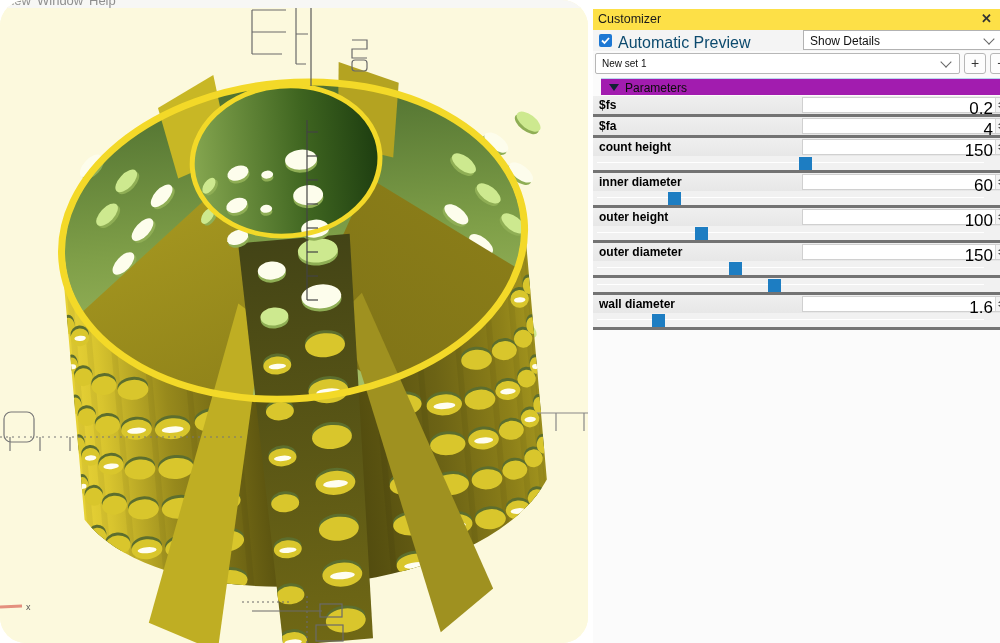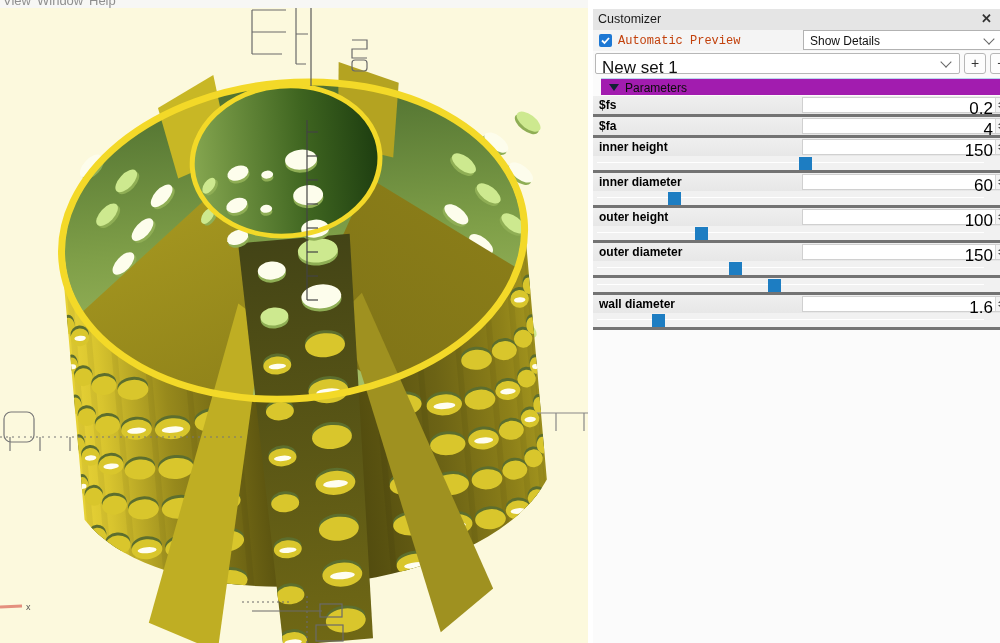--- a/index.html
+++ b/index.html
@@ -1,43 +1,43 @@
 <!DOCTYPE html>
 <html><head>
 <meta charset="utf-8">
 <style>
   html,body{margin:0;padding:0;background:#ffffff;}
   *{box-sizing:border-box;font-family:"Liberation Sans",sans-serif;}
   .app{position:relative;width:1000px;height:643px;overflow:hidden;background:#fff;}
 
   
-  .viewport{position:absolute;left:0;top:0;width:588px;height:643px;background:#fcf9dd;overflow:hidden;}
+  .viewport{position:absolute;left:0;top:0;width:588px;height:643px;background:#fcf9dd;overflow:hidden;border-radius:26px;}
   .menustrip{position:absolute;left:0;top:0;width:588px;height:8px;background:#f7f7f5;overflow:hidden;z-index:5;}
   .menustrip span{position:absolute;top:-7px;font-size:13px;color:#8f8f8f;white-space:nowrap;}
   .scene{position:absolute;left:0;top:0;}
 
   
   .divider{position:absolute;left:588px;top:0;width:5px;height:643px;background:#ffffff;}
 
   
   .panel{position:absolute;left:593px;top:0;width:407px;height:643px;background:#fbfbfb;overflow:hidden;}
   .panel-white-top{position:absolute;left:0;top:0;width:100%;height:9px;background:#ffffff;}
-  .cz-header{position:absolute;left:0;top:9px;width:100%;height:33px;background:#e5e5e5;border-bottom:1px solid #7f1d1d;}
+  .cz-header{position:absolute;left:0;top:9px;width:100%;height:33px;background:#fde047;border-bottom:1px solid #7f1d1d;}
   .cz-title{position:absolute;left:5px;top:3px;font-size:12.5px;color:#1a1a1a;}
   .cz-close{position:absolute;right:8px;top:2px;font-size:13px;color:#333;font-weight:bold;cursor:pointer;}
   .cz-row1{position:absolute;left:0;top:30px;width:100%;height:21px;background:#f4f4f4;}
   .checkbox{position:absolute;left:6px;top:4px;width:13px;height:13px;border-radius:2px;display:flex;align-items:center;justify-content:center;}
   .checkbox svg{display:block;}
-  .cb-label{position:absolute;left:25px;top:4px;font-size:12px;color:#c2410c;font-family:Liberation Mono, monospace;}
+  .cb-label{position:absolute;left:25px;top:4px;font-size:16px;color:#0c4a6e;}
   .details-combo{position:absolute;left:210px;top:0px;width:200px;height:20px;background:#fff;border:1px solid #b2b2b2;}
   .details-combo .txt{position:absolute;left:6px;top:3px;font-size:12px;color:#111;}
   .combo-chev{position:absolute;right:9px;top:4px;width:8px;height:8px;border:solid #666;border-width:0 0 1.5px 1.5px;transform:rotate(-45deg);}
   .preset-row{position:absolute;left:0;top:52px;width:100%;height:23px;background:#fafafa;}
   .preset-combo{position:absolute;left:2px;top:1px;width:365px;height:21px;background:#fff;border:1px solid #b7b7b7;border-radius:2px;}
-  .preset-combo .txt{position:absolute;left:6px;top:4px;font-size:17px;color:#111;}
+  .preset-combo .txt{position:absolute;left:6px;top:4px;font-size:10px;color:#111;}
   .sq-btn{position:absolute;top:1px;width:22px;height:21px;background:#fdfdfd;border:1px solid #b7b7b7;border-radius:3px;font-size:14px;color:#333;text-align:center;line-height:19px;cursor:pointer;}
   .btn-add{left:371px;}
   .btn-del{left:397px;}
   .params-header{position:absolute;left:8px;top:78px;width:100%;height:17px;background:#a21caf;border-top:1px solid #b8d4ee;}
   .ph-tri{position:absolute;left:8px;top:5px;width:0;height:0;border-left:5px solid transparent;border-right:5px solid transparent;border-top:7px solid #123;}
   .ph-label{position:absolute;left:24px;top:2px;font-size:12px;color:#0c0c0c;}
   .params-list{position:absolute;left:0;top:96px;width:100%;}
   .param-group{position:relative;width:100%;border-bottom:3px solid #737373;background:#ededed;}
   .param-row{position:relative;height:18px;background:linear-gradient(#efefef,#e7e7e7);}
   .param-label{position:absolute;left:6px;top:2px;font-size:12px;font-weight:bold;color:#000;}
@@ -748,21 +748,21 @@
                 <i class="spin-up"></i>
                 <i class="spin-dn"></i>
               </span>
       </span>
     </div>
 
   </div>
 
   <div class="param-group">
     <div class="param-row">
-      <span class="param-label">inner height</span>
+      <span class="param-label">count height</span>
       <span class="param-field">
         <span class="param-value">150</span>
         <span class="spinner">
                 <i class="spin-up"></i>
                 <i class="spin-dn"></i>
               </span>
       </span>
     </div>
     <div class="slider-row">
       <div class="slider-track"></div>

